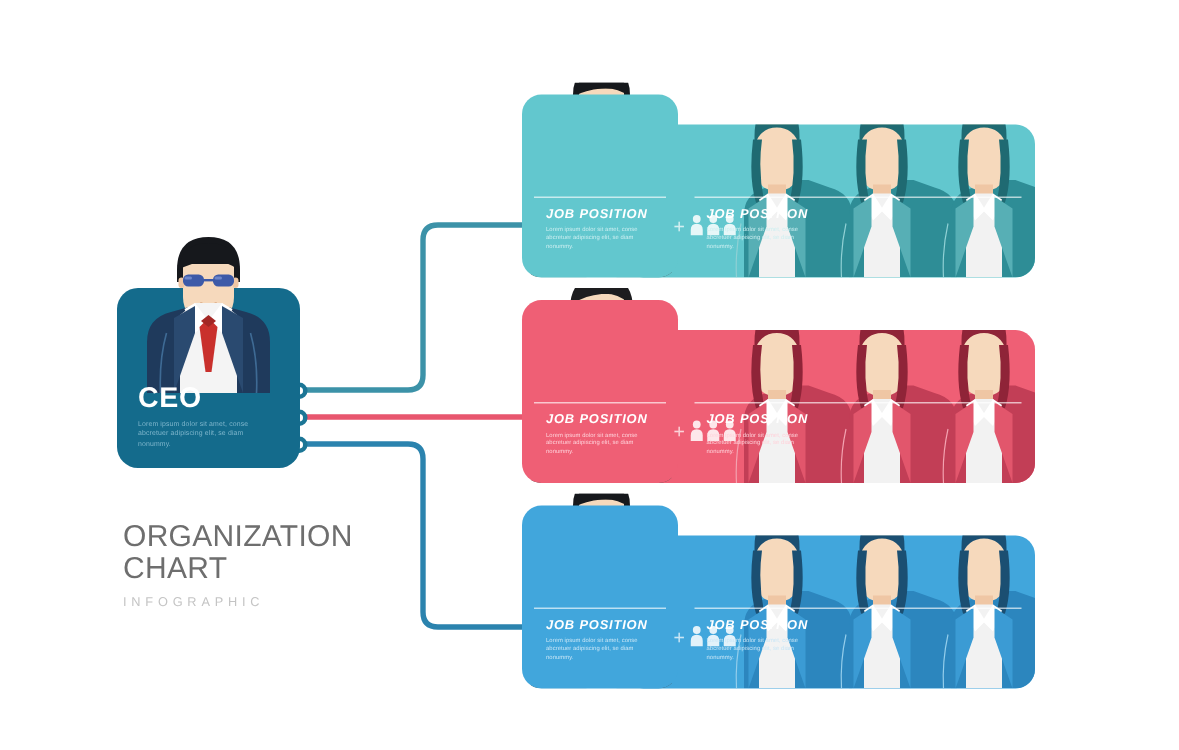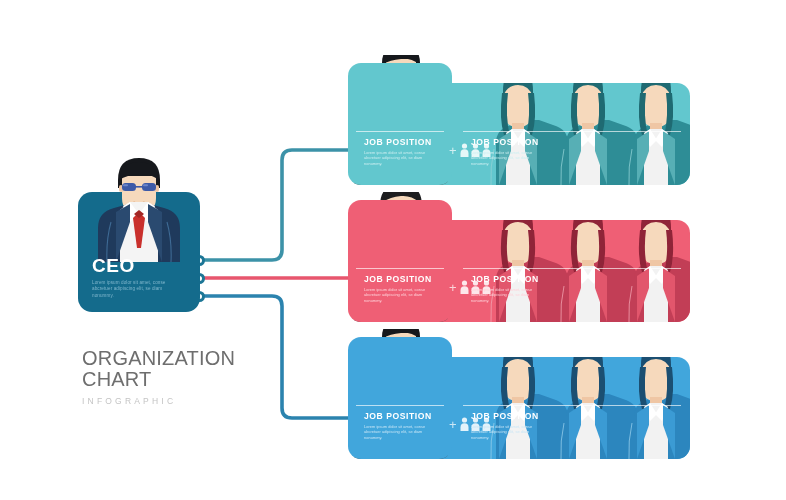--- a/index.html
+++ b/index.html
@@ -61,21 +61,21 @@
   .left-card.solo{z-index:3;}
   .row-art{position:absolute;left:0;top:0;width:342px;height:130px;overflow:hidden;z-index:2;}
   .row-art svg{display:block;}
 
   .divider{position:absolute;height:1px;background:rgba(255,255,255,.65);z-index:4;}
   .div-left{left:8px;width:88px;}
   .div-right{left:115px;width:218px;}
 
   .lbl{position:absolute;z-index:5;}
   .lbl .jp{
-    color:#ffffff;font-size:8.6px;font-weight:bold;letter-spacing:.55px;white-space:nowrap;
+    color:#ffffff;font-size:8.6px;font-weight:bold;letter-spacing:.55px;white-space:nowrap;font-style:italic;
   }
   .lbl .desc{
     font-size:3.9px;line-height:5.3px;margin-top:3px;width:70px;letter-spacing:.05px;
   }
   .lbl-left{left:16px;}
   .lbl-right{left:123px;}
 
   .teal .desc{color:#CDEFF1;}
   .pink .desc{color:#FFD2DA;}
   .blue .desc{color:#C9E6F6;}

